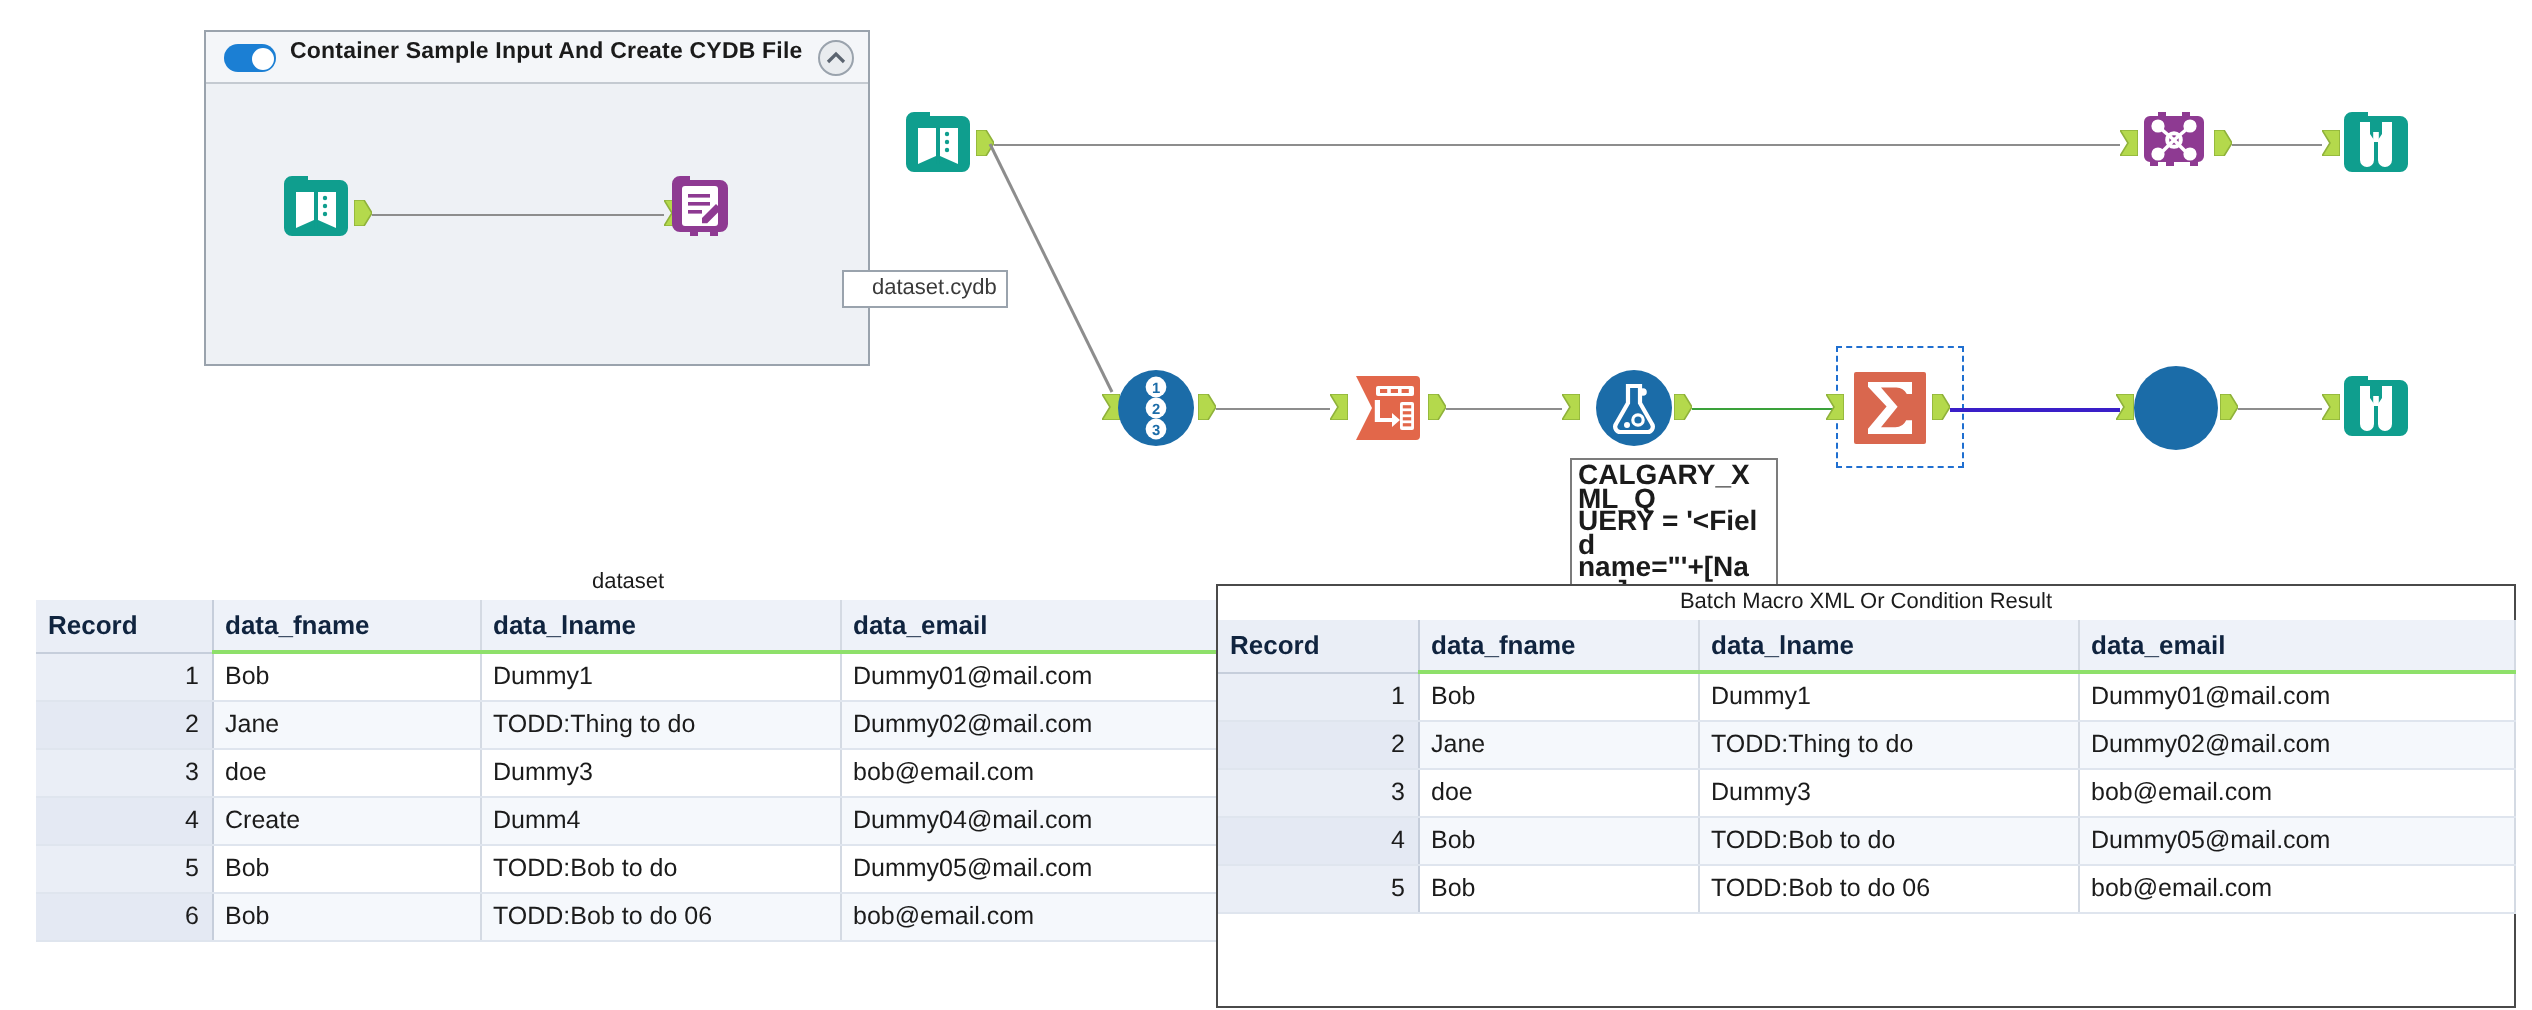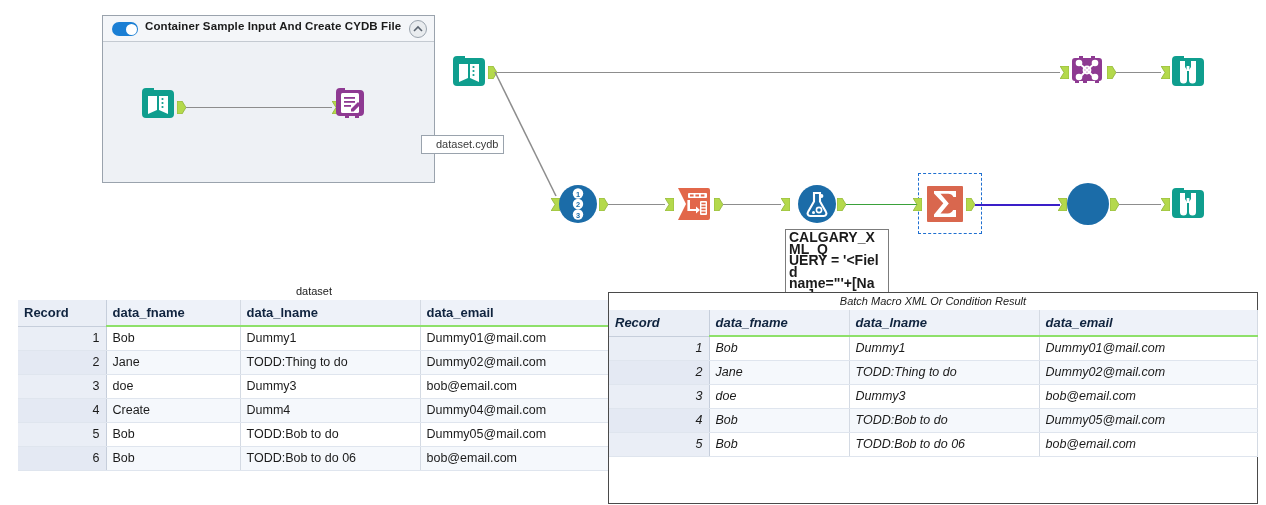--- a/index.html
+++ b/index.html
@@ -83,21 +83,21 @@
   }
   table.dt th.rec,table.dt td.rec{
     background:#eaeef6;text-align:right;border-right:1px solid #c6cedb;
     font-weight:normal;
   }
   table.dt th.rec{font-weight:bold;text-align:left;border-bottom:1px solid #c6cedb;}
   table.dt tr.alt td{background:#f5f8fc;}
   table.dt tr.alt td.rec{background:#e4e9f3;}
   .grid.left{left:-1px;top:283px;width:592px;margin-left:19px;}
   .grid.left .grid-title{border:none;}
-  .grid.right{left:608px;top:292px;width:650px;height:212px;border:1px solid #4a4a4a;font-style:italic;}
+  .grid.right{left:608px;top:292px;width:650px;height:212px;border:1px solid #4a4a4a;}
   .grid.right table.dt{width:100%;}
 </style>
 </head>
 <body>
 
 <div class="canvas">
 
   <div class="container-box">
     <div class="container-header">
       <div class="toggle">

